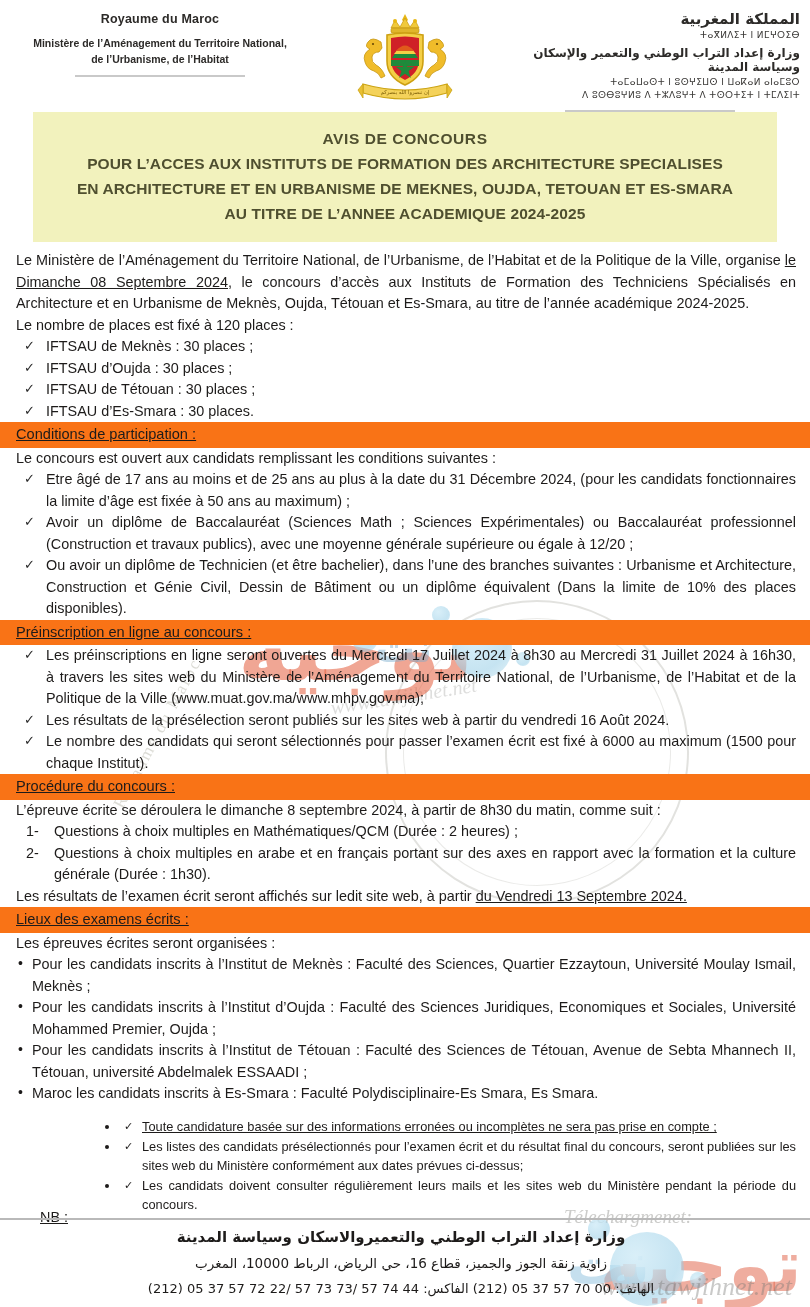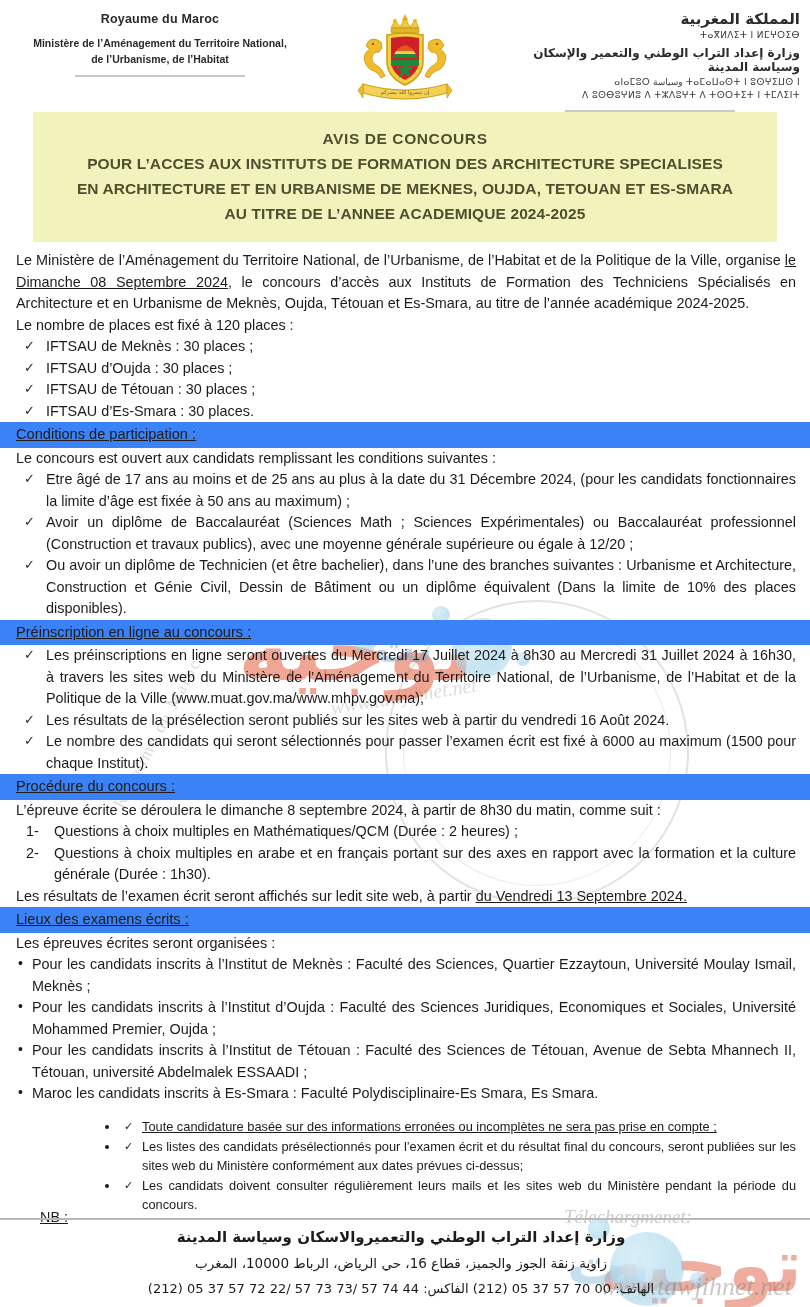--- a/index.html
+++ b/index.html
@@ -260,21 +260,21 @@
   }
   ul.bullet > li::before {
     content: "\2022";
     position: absolute;
     left: 2px;
     top: -1px;
     font-size: 14px;
   }
 
   .hl {
-    background: #3b82f6;
+    background: #f97316;
     display: block;
     margin: 0 -14px 0 -16px;
     padding: 2px 14px 2px 16px;
   }
   .hl .sec {
     text-decoration: underline;
     font-size: 14.6px;
     color: #1d1b1a;
   }
 
@@ -421,21 +421,21 @@
           <path d="M12 76 l-5 6 5 8 z" fill="#e8bf32" stroke="#cba312" stroke-width="0.8"></path>
           <path d="M96 76 l5 6 -5 8 z" fill="#e8bf32" stroke="#cba312" stroke-width="0.8"></path>
           <text x="54" y="86" text-anchor="middle" font-size="5.2" fill="#7a5c06" font-family="DejaVu Sans, sans-serif">إن تنصروا الله ينصركم</text>
         </svg>
       </div>
 
       <div class="mast-col ar">
         <div class="mast-ar-kingdom">المملكة المغربية</div>
         <div class="mast-tif">ⵜⴰⴳⵍⴷⵉⵜ ⵏ ⵍⵎⵖⵔⵉⴱ</div>
         <div class="mast-ar-min">وزارة إعداد التراب الوطني والتعمير والإسكان وسياسة المدينة</div>
-        <div class="mast-tif">ⵜⴰⵎⴰⵡⴰⵙⵜ ⵏ ⵓⵙⵖⵉⵡⵙ ⵏ وسياسة ⴰⵏⴰⵎⵓⵔ</div>
+        <div class="mast-tif">ⵜⴰⵎⴰⵡⴰⵙⵜ ⵏ ⵓⵙⵖⵉⵡⵙ ⵏ ⵡⴰⴽⴰⵍ ⴰⵏⴰⵎⵓⵔ</div>
         <div class="mast-tif">ⴷ ⵓⵙⴱⵓⵖⵍⵓ ⴷ ⵜⵣⴷⵓⵖⵜ ⴷ ⵜⵙⵔⵜⵉⵜ ⵏ ⵜⵎⴷⵉⵏⵜ</div>
         <div class="mast-rule"></div>
       </div>
     </div>
 
     <div class="title-banner">
       <div class="title-line l1">AVIS DE CONCOURS</div>
       <div class="title-line">POUR L’ACCES AUX INSTITUTS DE FORMATION DES ARCHITECTURE SPECIALISES</div>
       <div class="title-line">EN ARCHITECTURE ET EN URBANISME DE MEKNES, OUJDA, TETOUAN ET ES-SMARA</div>
       <div class="title-line">AU TITRE DE L’ANNEE ACADEMIQUE 2024-2025</div>

